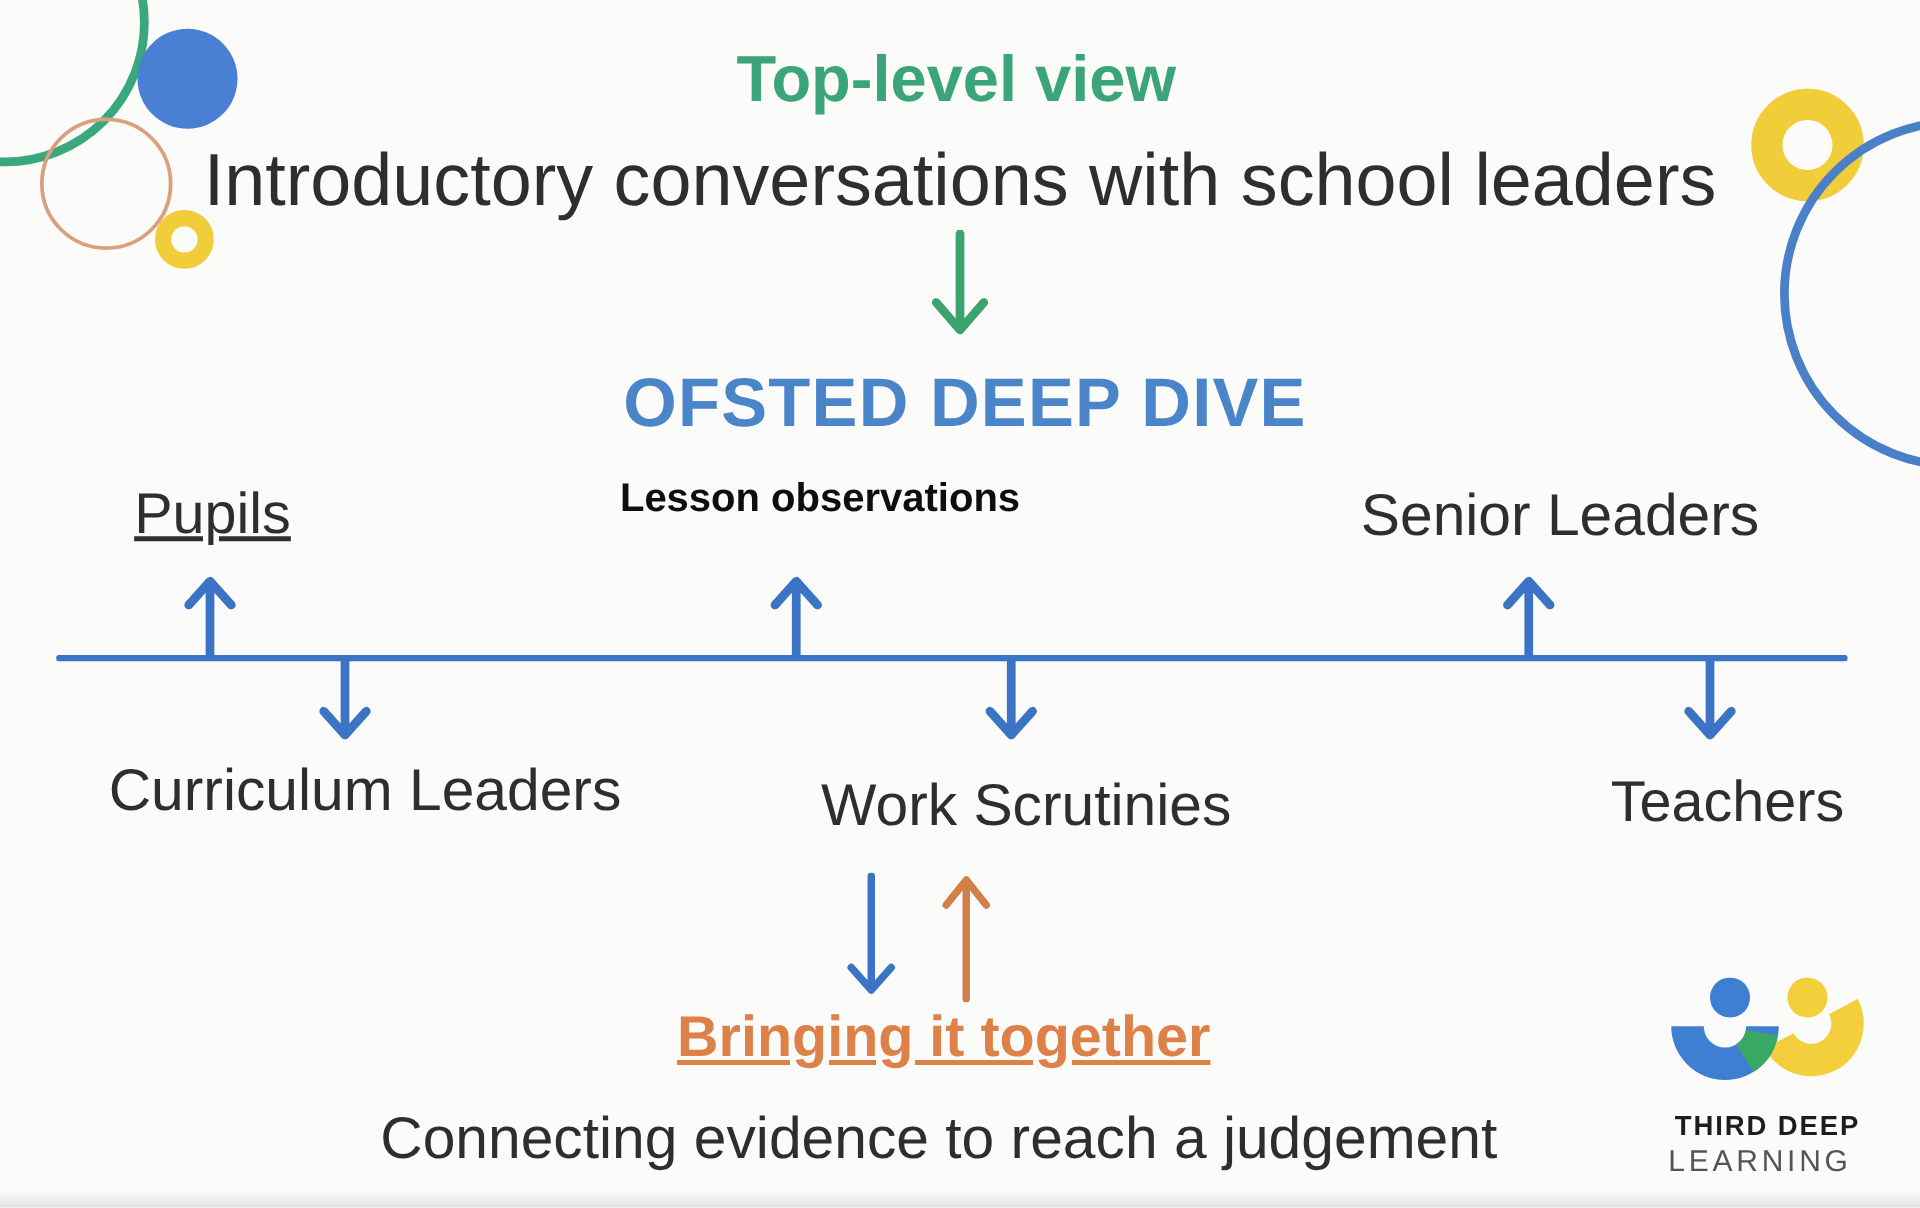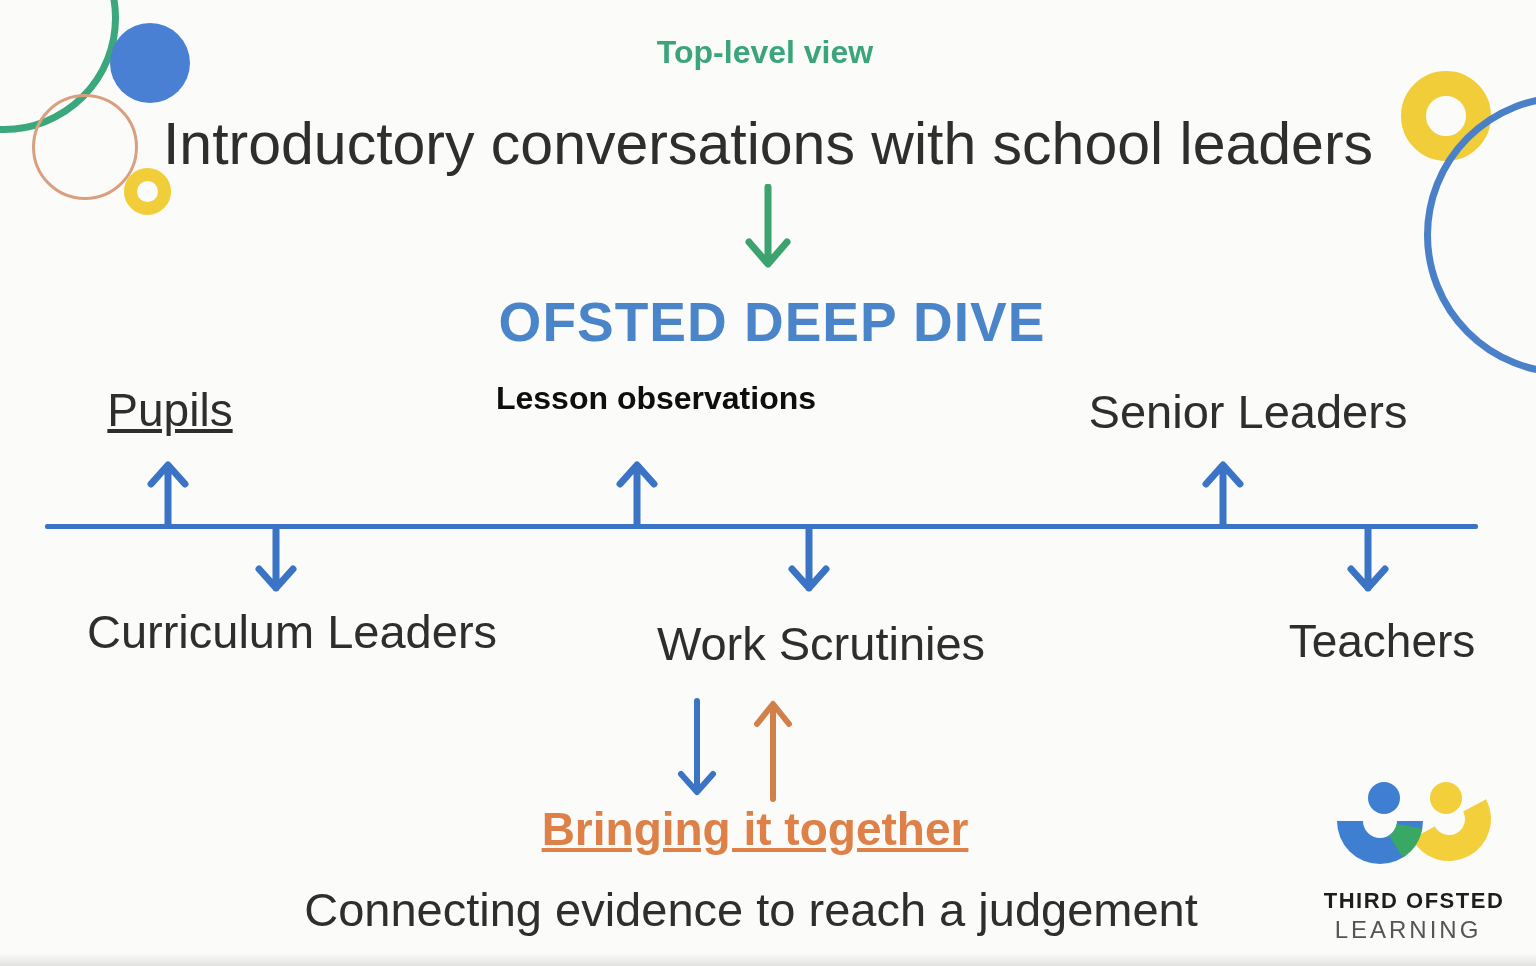--- a/index.html
+++ b/index.html
@@ -18,21 +18,21 @@
 
   
   .deco-green-arc   {left:-111px;top:-97px;width:230px;height:230px;border:7px solid var(--deco-green);}
   .deco-tan-circle  {left:32px;top:94px;width:106px;height:106px;border:3px solid var(--deco-tan);}
   .deco-blue-dot    {left:110px;top:23px;width:80px;height:80px;background:var(--deco-blue-fill);}
   .deco-yellow-sm   {left:124px;top:168px;width:47px;height:47px;border:13px solid var(--deco-yellow);}
   .deco-yellow-lg   {left:1401px;top:71px;width:90px;height:90px;border:25px solid var(--deco-yellow);}
   .deco-blue-arc    {left:1424px;top:94px;width:282px;height:282px;border:7px solid var(--deco-blue-stroke);}
 
   
-  .eyebrow {font-size:32px;font-weight:bold;color:var(--green);}
+  .eyebrow {font-size:52px;font-weight:bold;color:var(--green);}
   .intro   {font-size:59px;color:var(--ink);}
   .title   {font-size:55px;font-weight:bold;color:var(--blue-title);letter-spacing:1px;}
   .lbl     {font-size:46px;color:var(--ink);}
   .lbl-big {font-size:47px;color:var(--ink);}
   .lbl-bold{font-size:32px;font-weight:bold;color:var(--black);}
   .bring   {font-size:46px;font-weight:bold;color:var(--orange);text-decoration:underline;}
   .connect {font-size:47px;color:var(--ink);}
 
   .hline{position:absolute;left:45px;top:524px;width:1433px;height:5px;background:var(--blue-line);border-radius:2px;}
 
@@ -103,17 +103,17 @@
   <div class="abs ctr bring" style="left:755px;top:802px;">Bringing it together</div>
   <div class="abs ctr connect" style="left:751px;top:882px;">Connecting evidence to reach a judgement</div>
 
   <svg class="abs" style="left:1336px;top:782px;" width="156" height="86" viewBox="0 0 156 86">
     <path d="M1 39 A43 43 0 0 0 87 39 L61 39 A17 17 0 0 1 27 39 Z" style="fill:var(--logo-blue)"></path>
     <path d="M71 37 A42 42 0 0 0 155 37 L129 37 A16 16 0 0 1 97 37 Z" transform="rotate(-28 113 37)" style="fill:var(--logo-yellow)"></path>
     <path d="M86.3 46.5 A43 43 0 0 1 66.8 75.5 L53 53.4 A17 17 0 0 0 60.7 42 Z" style="fill:var(--logo-green)"></path>
     <circle cx="48" cy="16" r="16" style="fill:var(--logo-blue)"></circle>
     <circle cx="110" cy="16" r="16" style="fill:var(--logo-yellow)"></circle>
   </svg>
-  <div class="abs ctr logo-line1" style="left:1414px;top:888px;">THIRD OFSTED</div>
+  <div class="abs ctr logo-line1" style="left:1414px;top:888px;">THIRD DEEP</div>
   <div class="abs ctr logo-line2" style="left:1408px;top:916px;">LEARNING</div>
 
   <div class="bottom-fade"></div>
 </div>
 
 </body></html>

